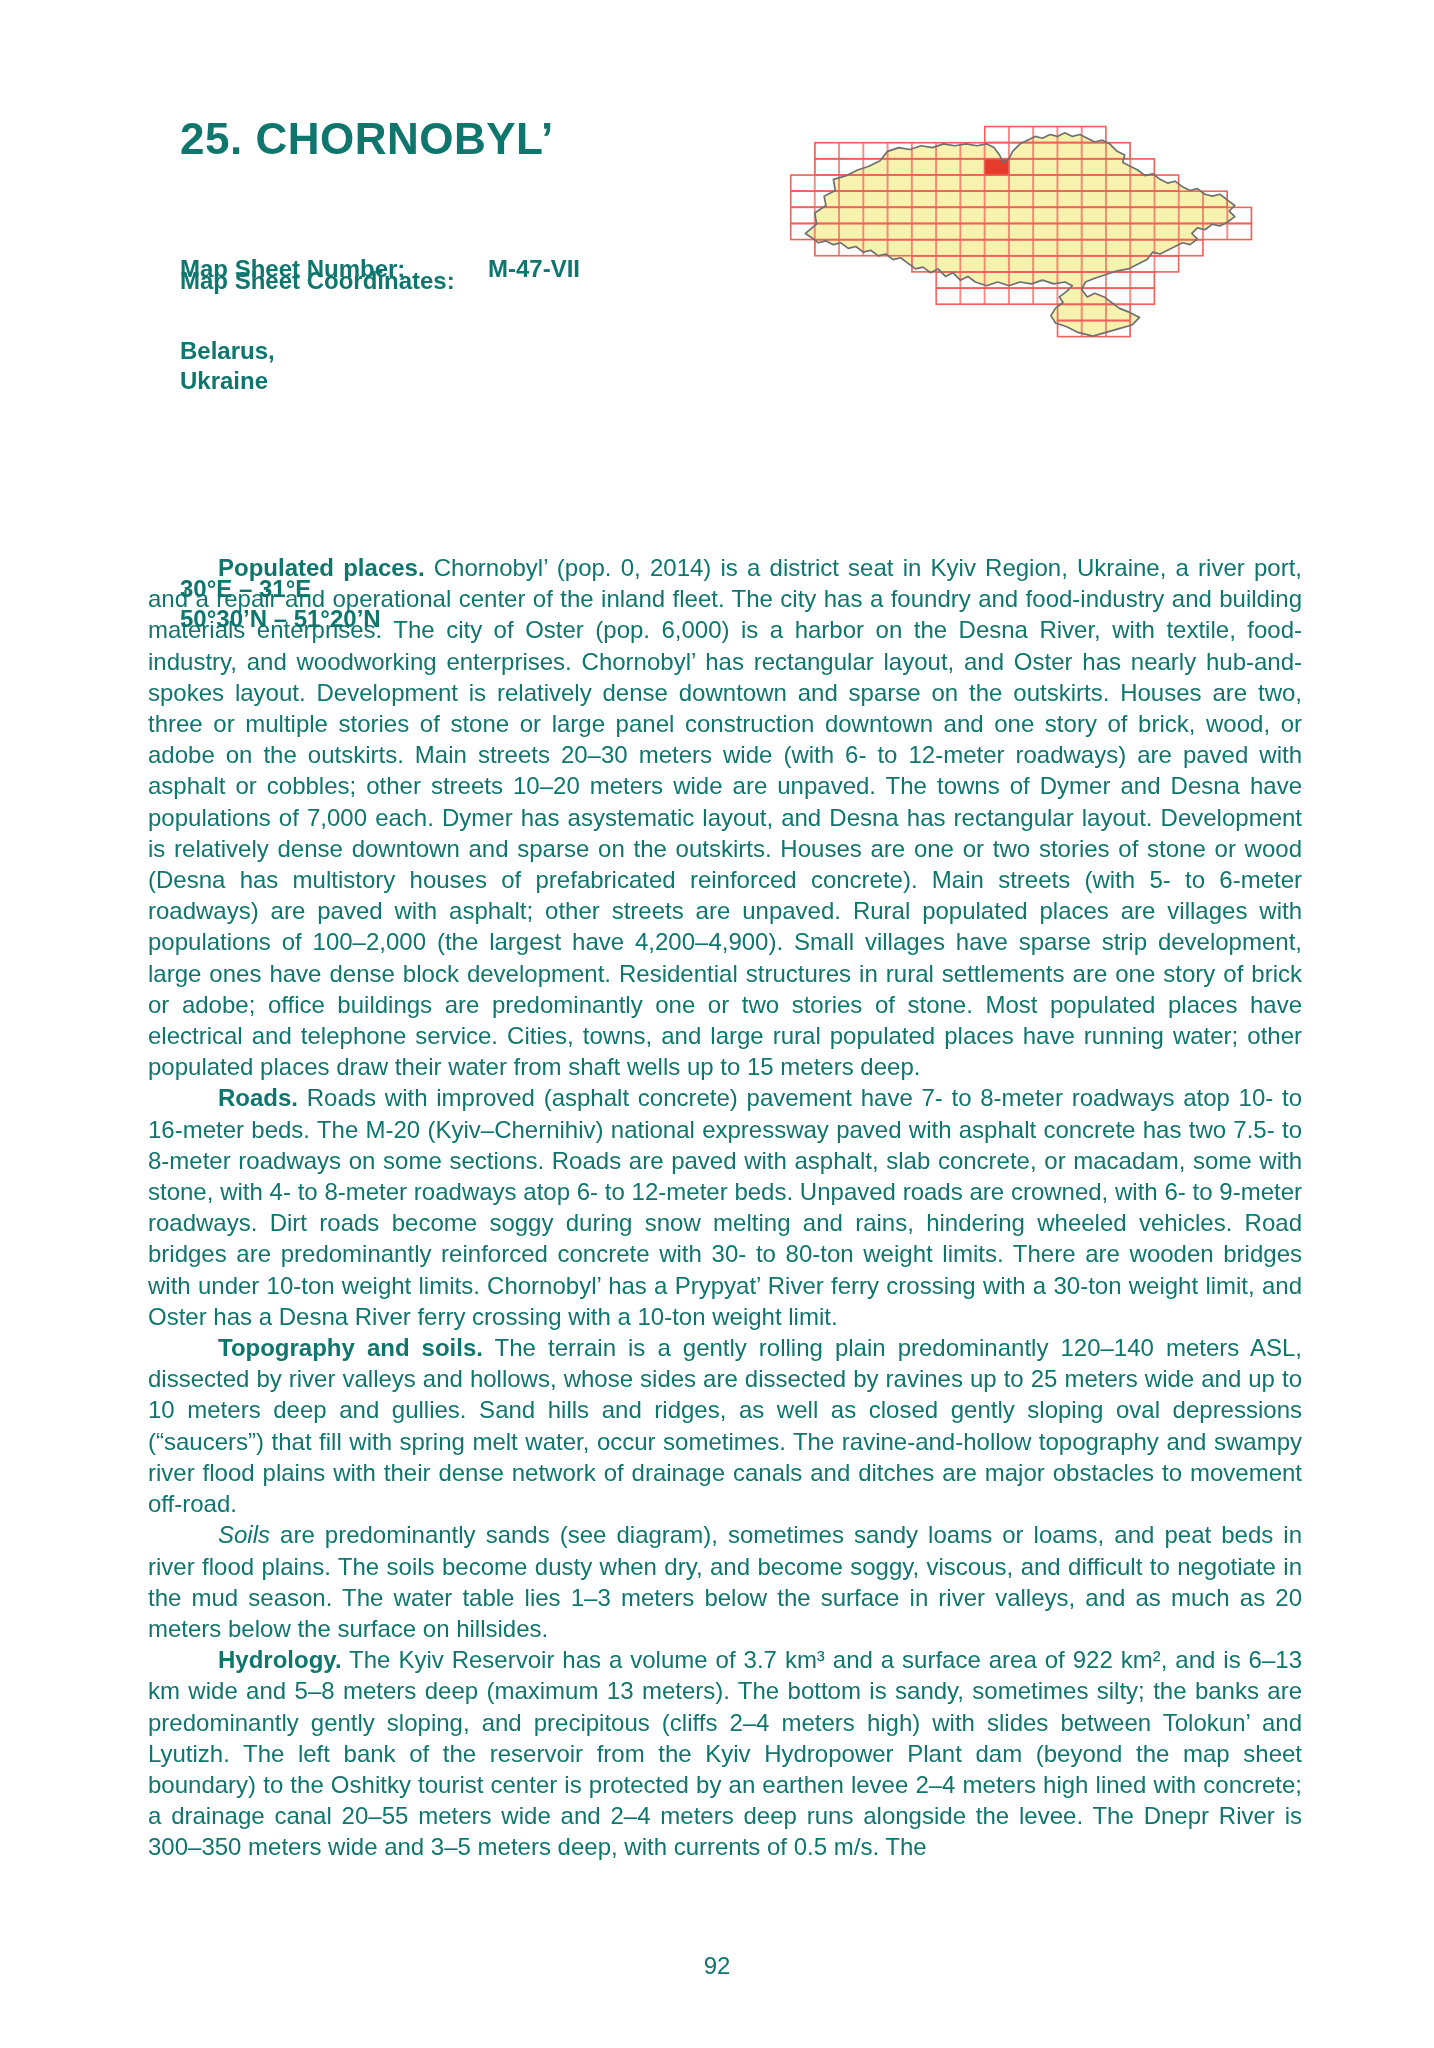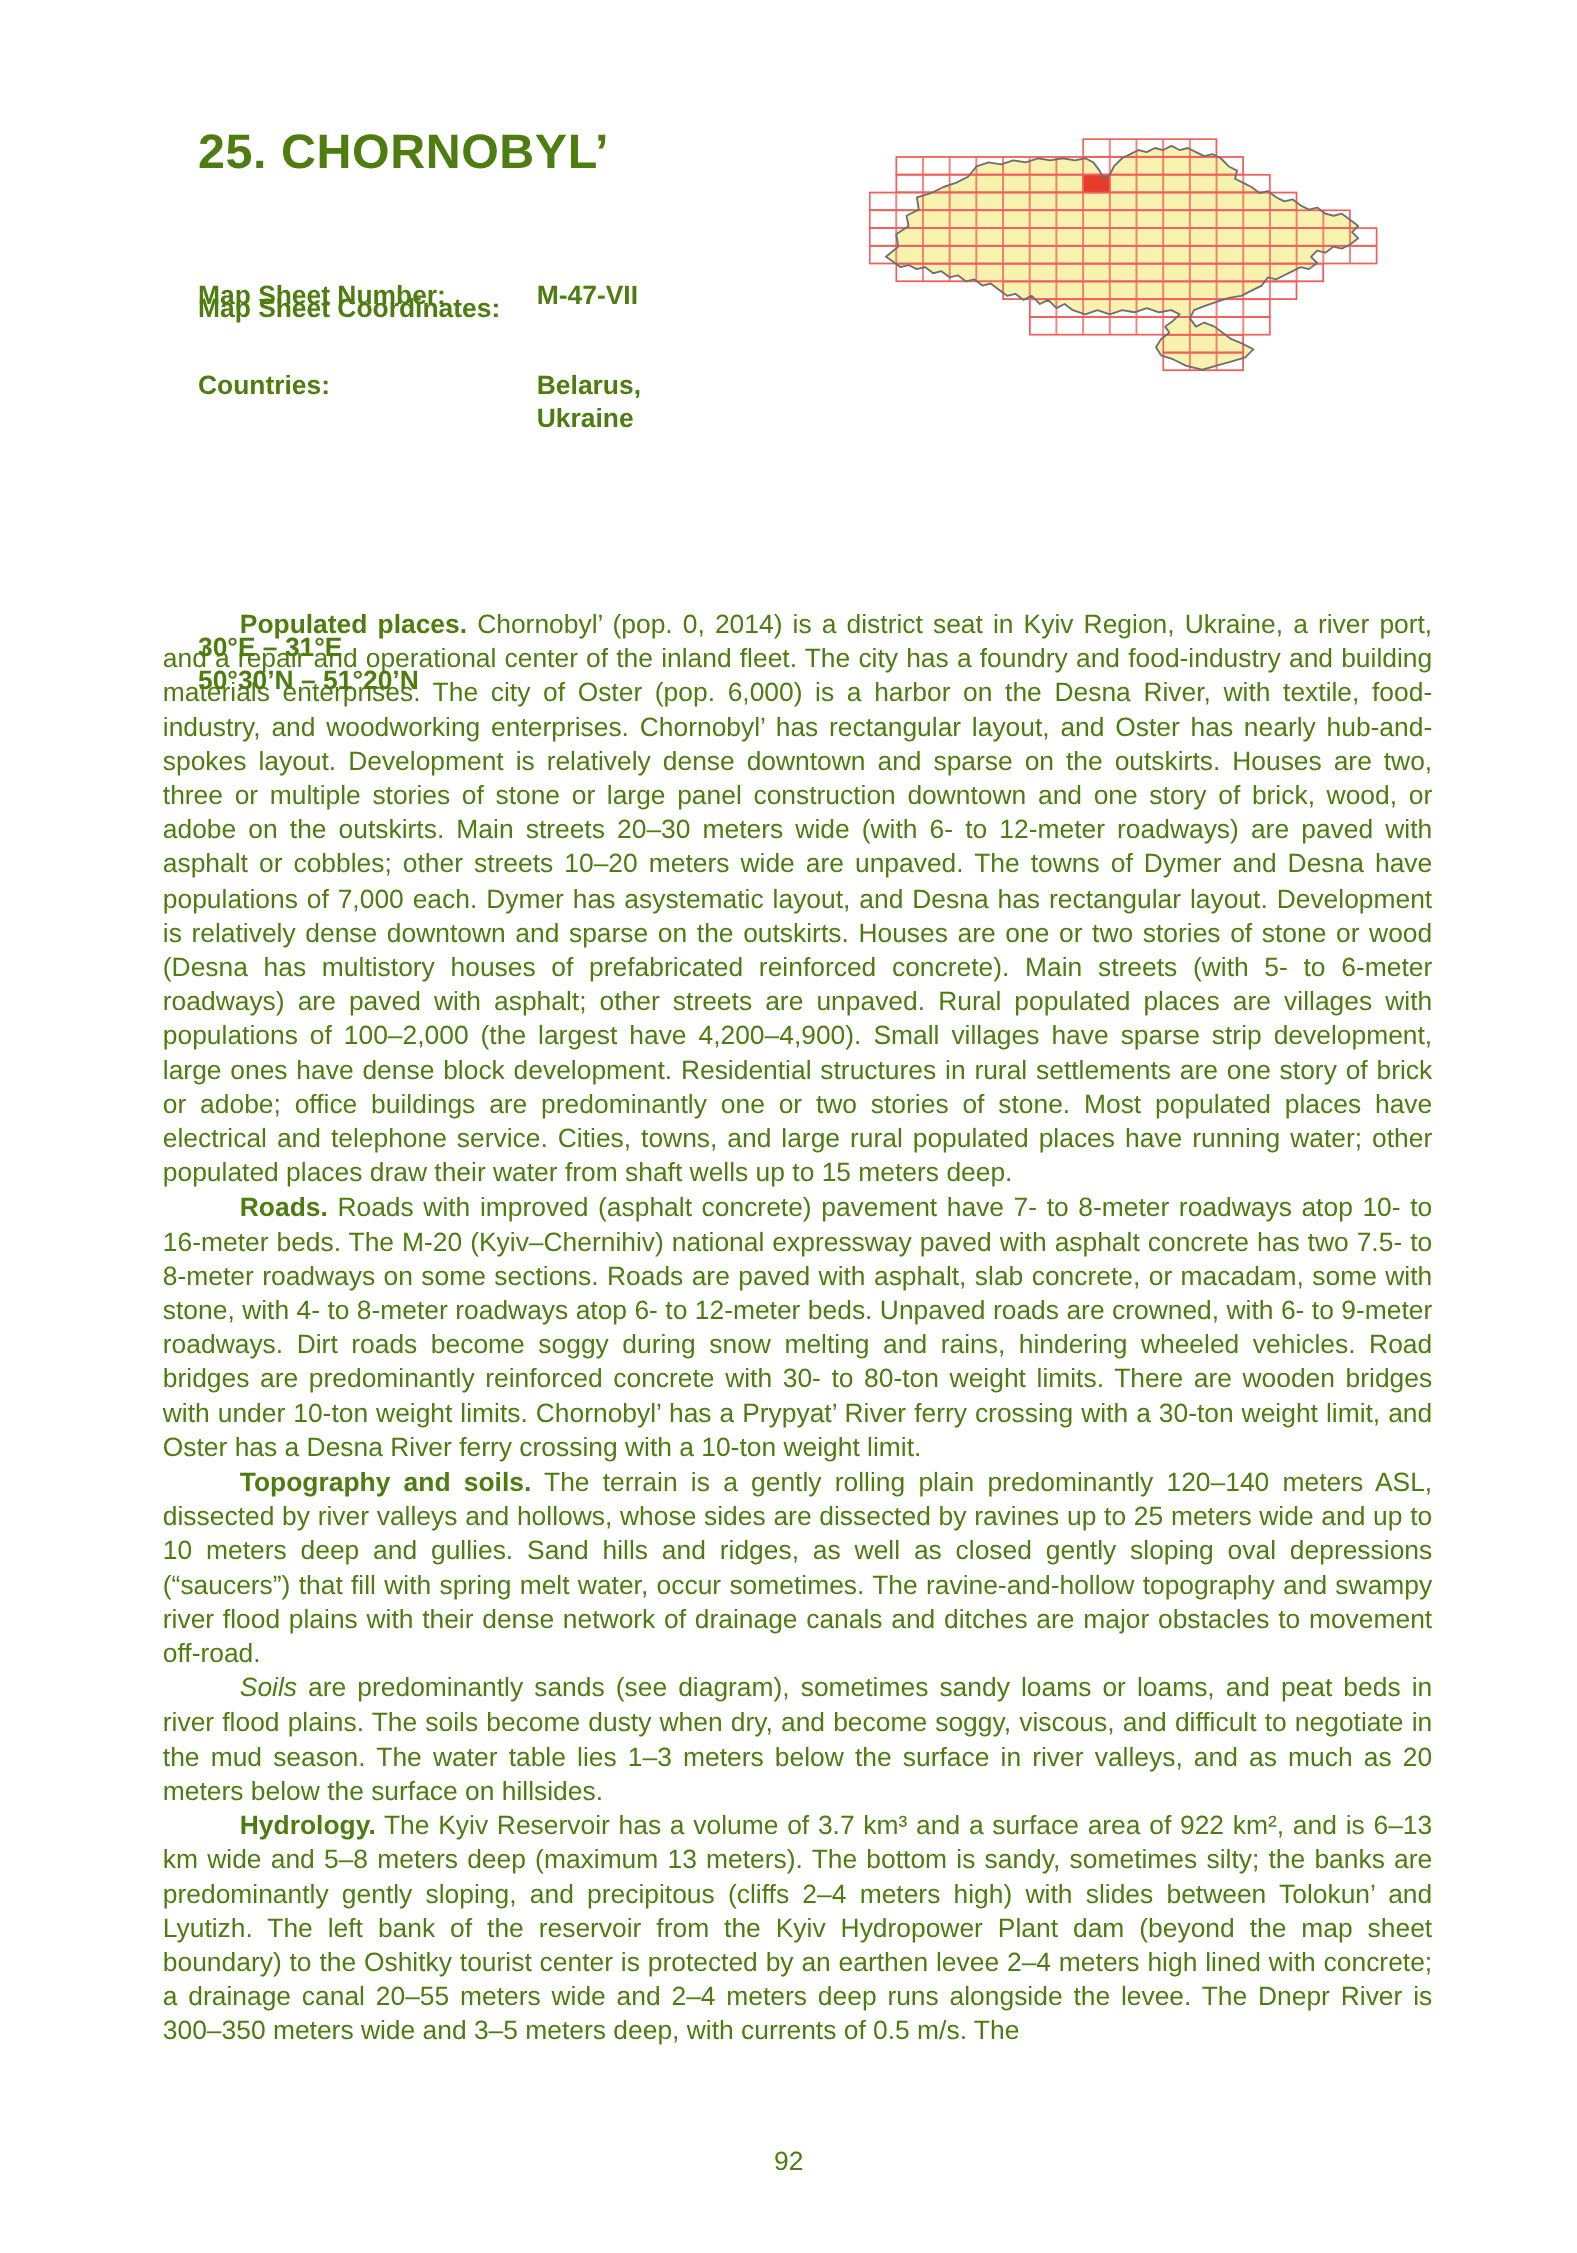--- a/index.html
+++ b/index.html
@@ -2,21 +2,21 @@
 <html><head>
 <meta charset="utf-8">
 <style>
   html, body { margin: 0; padding: 0; background: #ffffff; }
   .page {
     position: relative;
     width: 1434px;
     height: 2048px;
     background: #ffffff;
     font-family: "Liberation Sans", sans-serif;
-    color: #4d7c0f;
+    color: #0f766e;
     overflow: hidden;
   }
   .page-title {
     position: absolute;
     left: 180px;
     top: 114px;
     font-size: 44px;
     font-weight: bold;
     letter-spacing: 0.5px;
     white-space: nowrap;
@@ -75,21 +75,20 @@
 
   <div class="meta-row" style="top:266px;flex-direction:column;">
     <div class="meta-label">Map Sheet Coordinates:</div>
     <div class="meta-value">
       <span class="v-line">30°E – 31°E</span>
       <span class="v-line">50°30’N – 51°20’N</span>
     </div>
   </div>
 
   <div class="meta-row" style="top:336px;">
-    <div class="meta-label">Countries:</div>
     <div class="meta-value">
       <span class="v-line">Belarus,</span>
       <span class="v-line">Ukraine</span>
     </div>
   </div>
 
   <div class="map-figure">
     <svg width="505" height="252" viewBox="0 0 540 270" xmlns="http://www.w3.org/2000/svg">
       <defs>
         <pattern id="sheetGrid" width="26" height="17.33" x="0" y="43.3" patternUnits="userSpaceOnUse">

